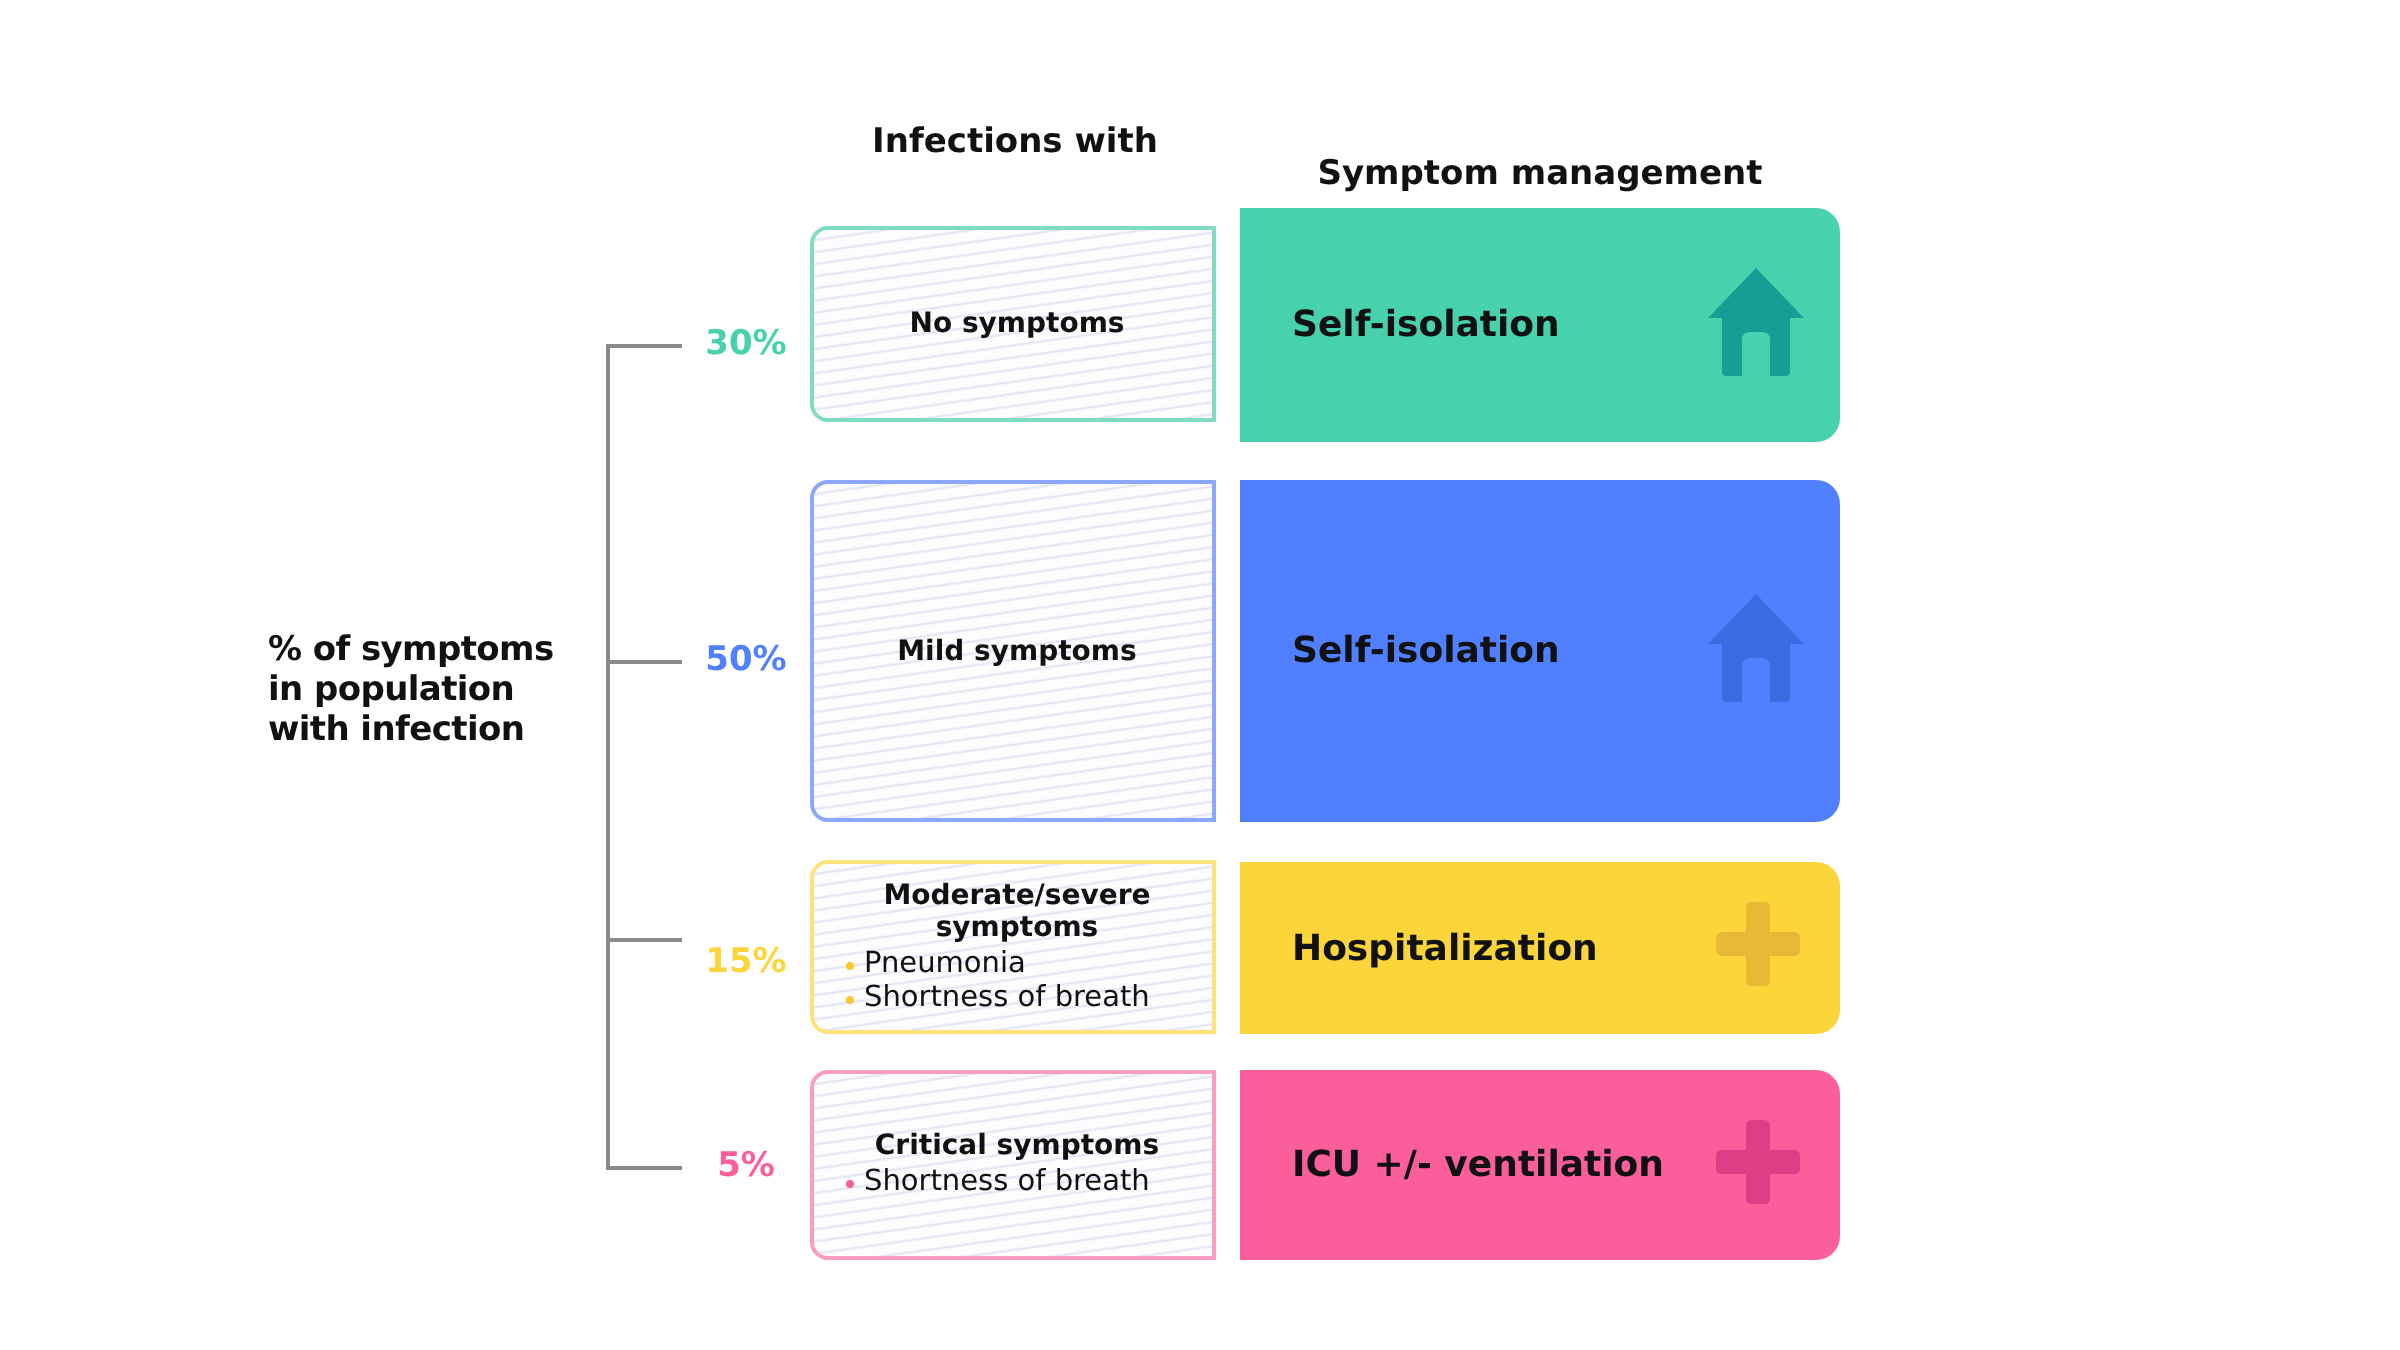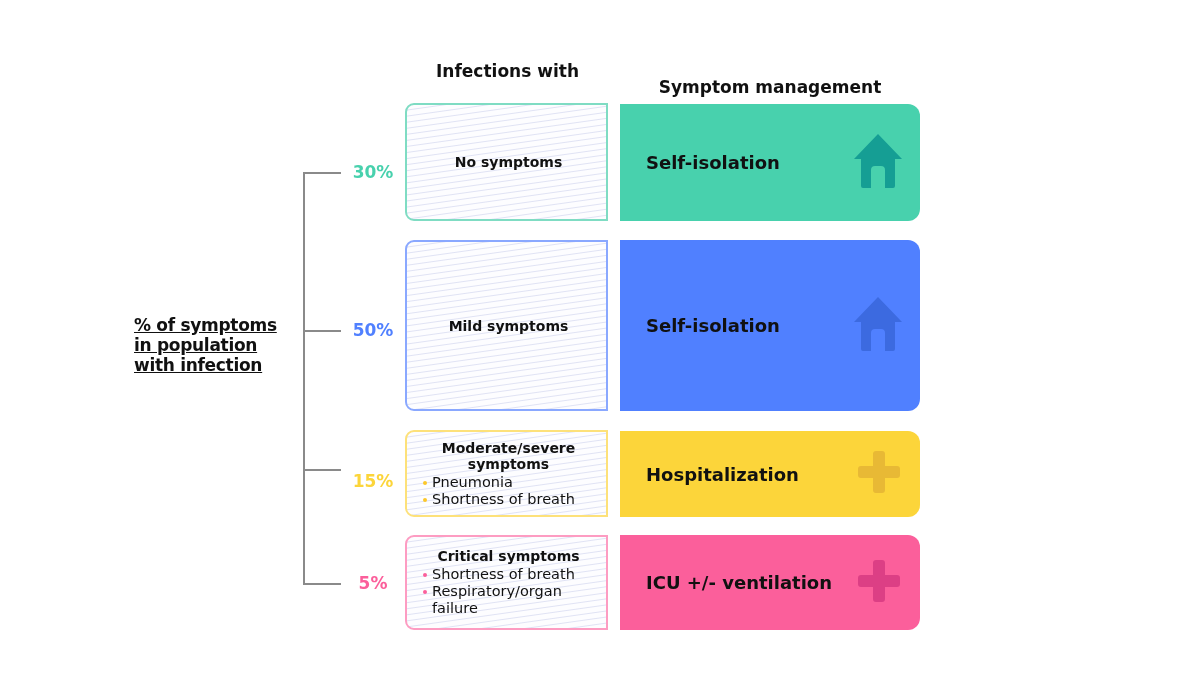--- a/index.html
+++ b/index.html
@@ -26,38 +26,38 @@
   .icon-wrap { position:absolute; right:16px; top:50%; transform:translateY(-50%); }
 </style>
 </head>
 <body>
 
 <div class="abs col-head" style="left:405px; top:62px; width:205px;">
   <div>Infections with</div>
 </div>
 <div class="abs col-head" style="left:620px; top:78px; width:300px;">Symptom management</div>
 
-<div class="abs axis-label" style="left:134px; top:315px;text-decoration:underline;">
+<div class="abs axis-label" style="left:134px; top:315px;">
   <div>% of symptoms</div>
   <div>in population</div>
   <div>with infection</div>
 </div>
 
 <div class="bracket-v"></div>
 <div class="bracket-h" style="top:172px;"></div>
 <div class="bracket-h" style="top:330px;"></div>
 <div class="bracket-h" style="top:469px;"></div>
 <div class="bracket-h" style="top:583px;"></div>
 
 <div class="pct" style="top:162px; color:#48d1ad;">30%</div>
 <div class="pct" style="top:320px; color:#5080ff;">50%</div>
 <div class="pct" style="top:471px; color:#fcd53a;">15%</div>
 <div class="pct" style="top:573px; color:#fb5f9b;">5%</div>
 
-<div class="left-box" style="top:103px; height:118px; border-color:#7fdcc3;">
+<div class="left-box" style="top:113px; height:98px; border-color:#7fdcc3;">
   <div class="box-title">No symptoms</div>
 </div>
 <div class="right-box" style="top:104px; height:117px; background:#48d1ad;">
   <span class="right-label">Self-isolation</span>
   <span class="icon-wrap">
     <svg width="52" height="58" viewBox="0 0 52 58">
         <path d="M26 2 L50 27 L43 27 L43 54 Q43 56 41 56 L33 56 L33 38 Q33 34 29 34 L23 34 Q19 34 19 38 L19 56 L11 56 Q9 56 9 54 L9 27 L2 27 Z" fill="#159e94"></path>
       </svg>
   </span>
 </div>
@@ -96,24 +96,20 @@
   </span>
 </div>
 
 <div class="left-box" style="top:535px; height:95px; border-color:#fd9cc2;">
   <div class="box-title">Critical symptoms</div>
   <ul class="bullets">
     <li>
         <span class="dot" style="background:#fb5f9b;"></span>
         <span>Shortness of breath</span>
       </li>
-    <li>
-        <span class="dot" style="background:#fb5f9b;"></span>
-        <span>Respiratory/organ failure</span>
-      </li>
   </ul>
 </div>
 <div class="right-box" style="top:535px; height:95px; background:#fb5f9b;">
   <span class="right-label">ICU +/- ventilation</span>
   <span class="icon-wrap" style="right:20px;">
     <svg width="42" height="42" viewBox="0 0 42 42">
         <path d="M15 3 Q15 0 18 0 L24 0 Q27 0 27 3 L27 15 L39 15 Q42 15 42 18 L42 24 Q42 27 39 27 L27 27 L27 39 Q27 42 24 42 L18 42 Q15 42 15 39 L15 27 L3 27 Q0 27 0 24 L0 18 Q0 15 3 15 L15 15 Z" fill="#dc3f85"></path>
       </svg>
   </span>
 </div>

